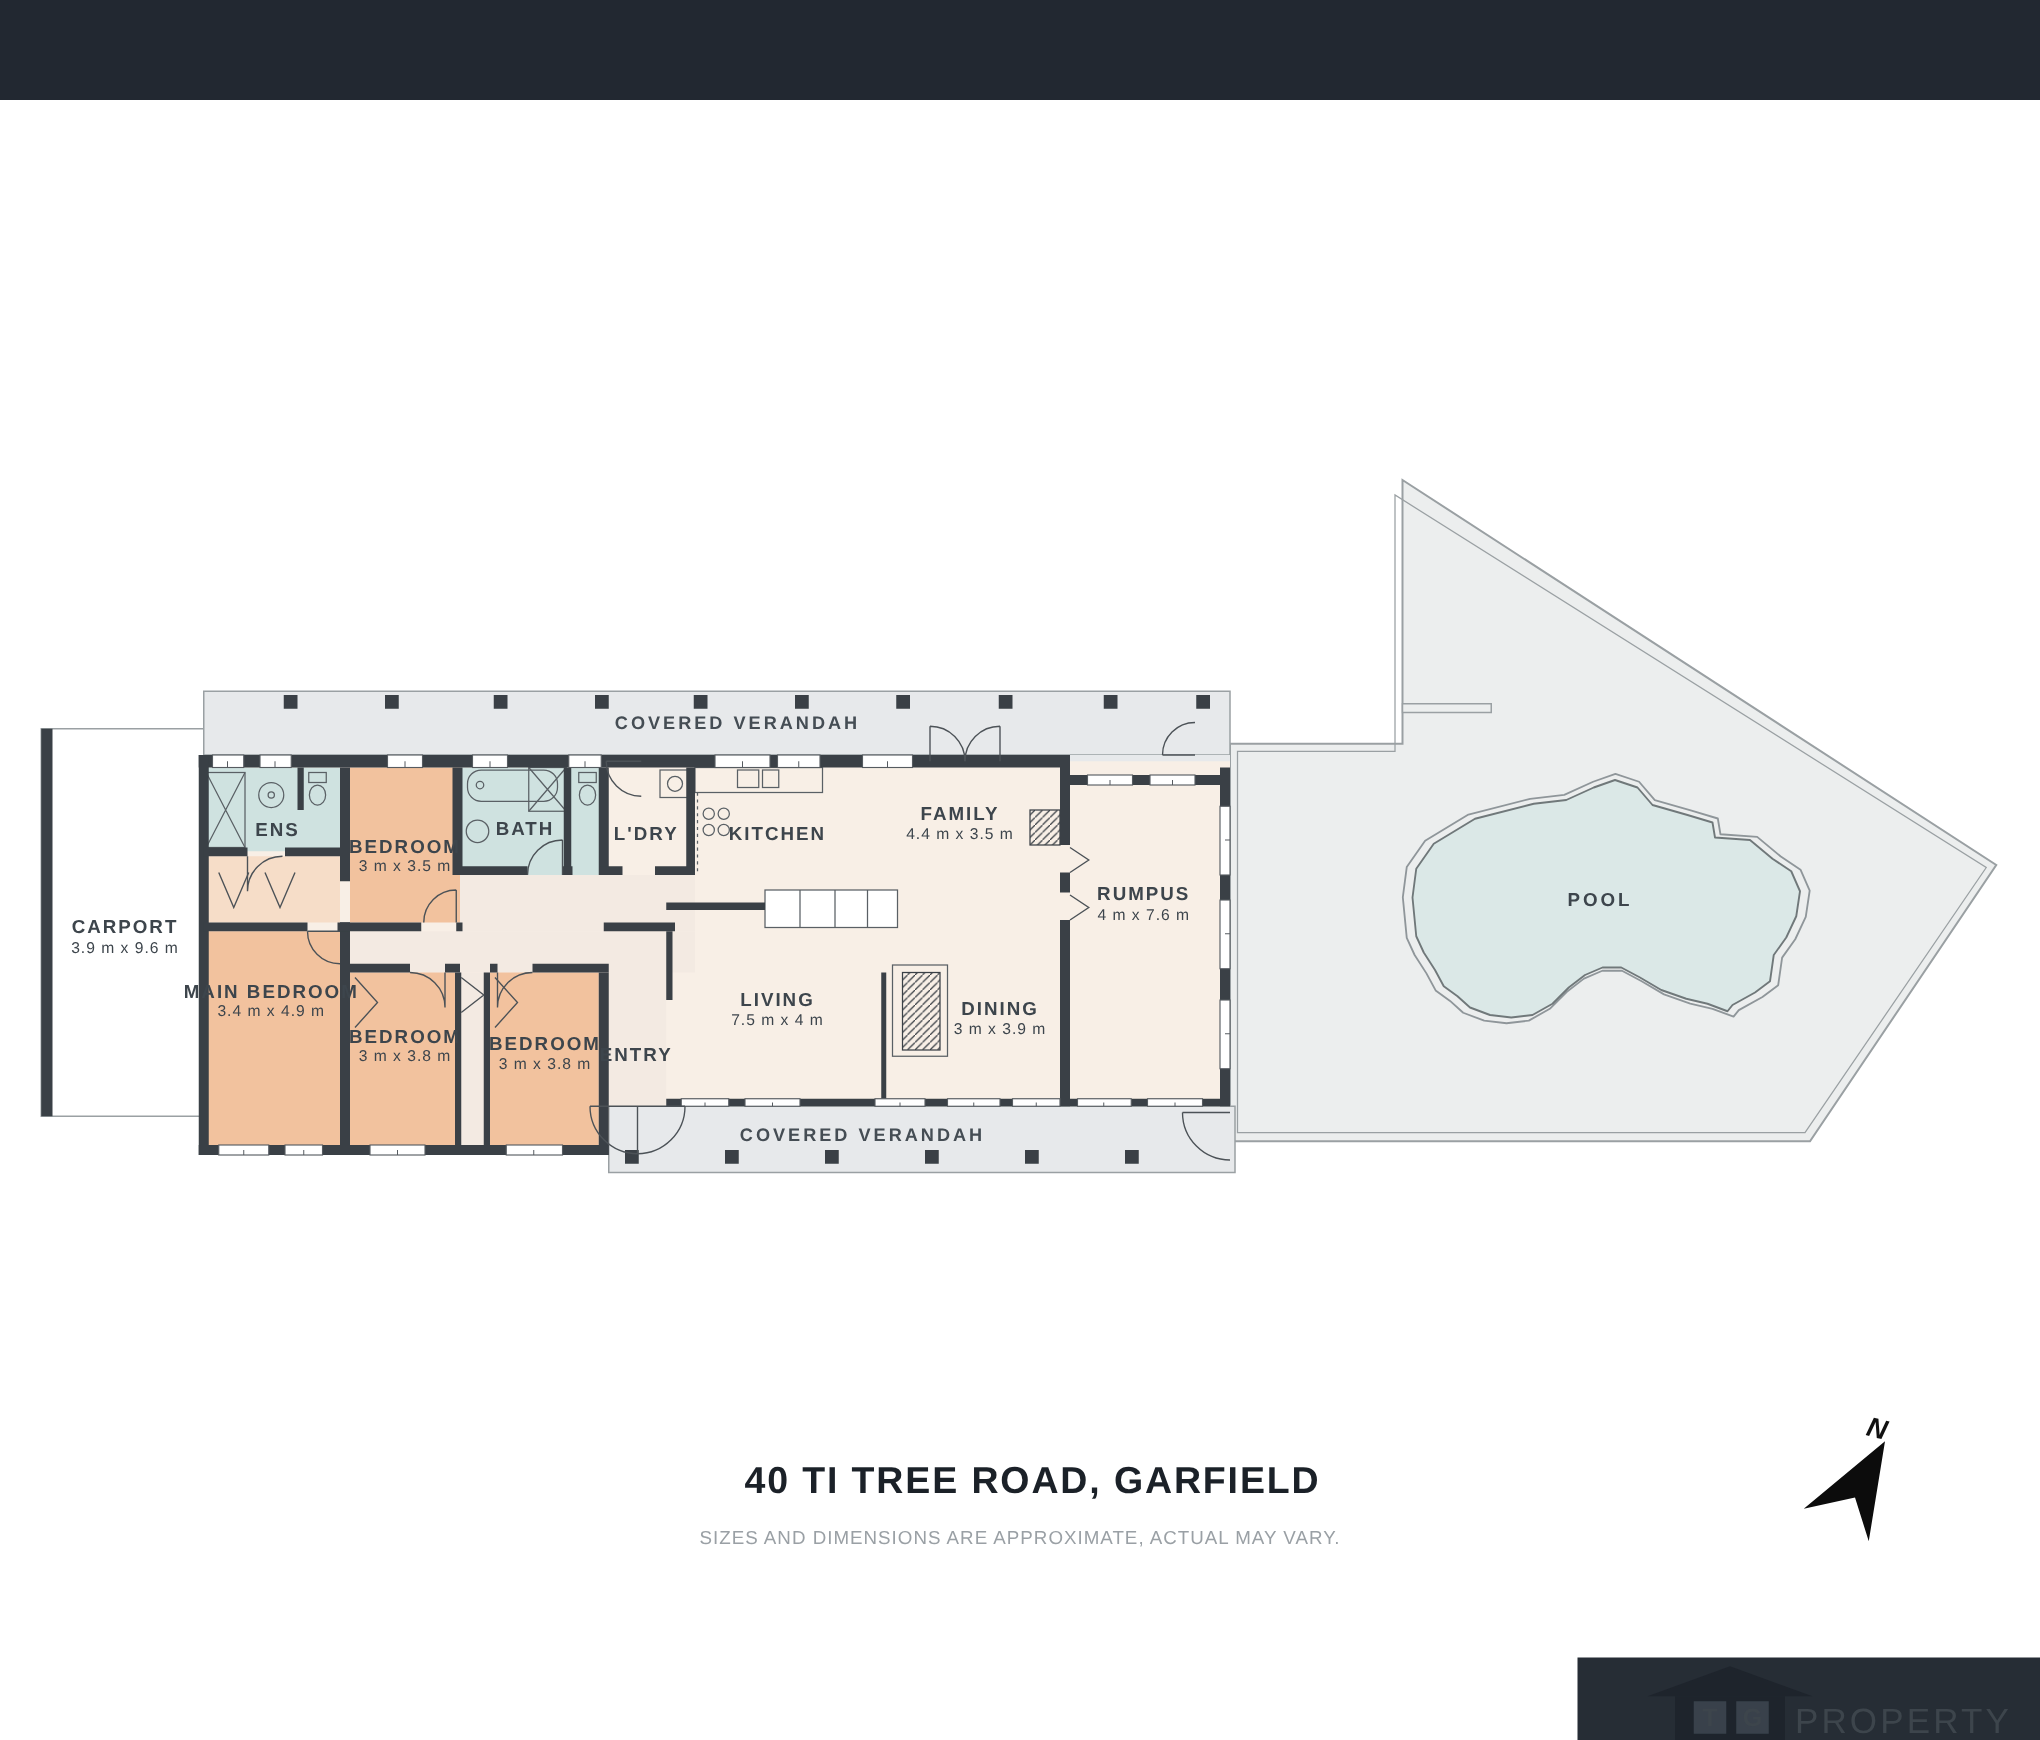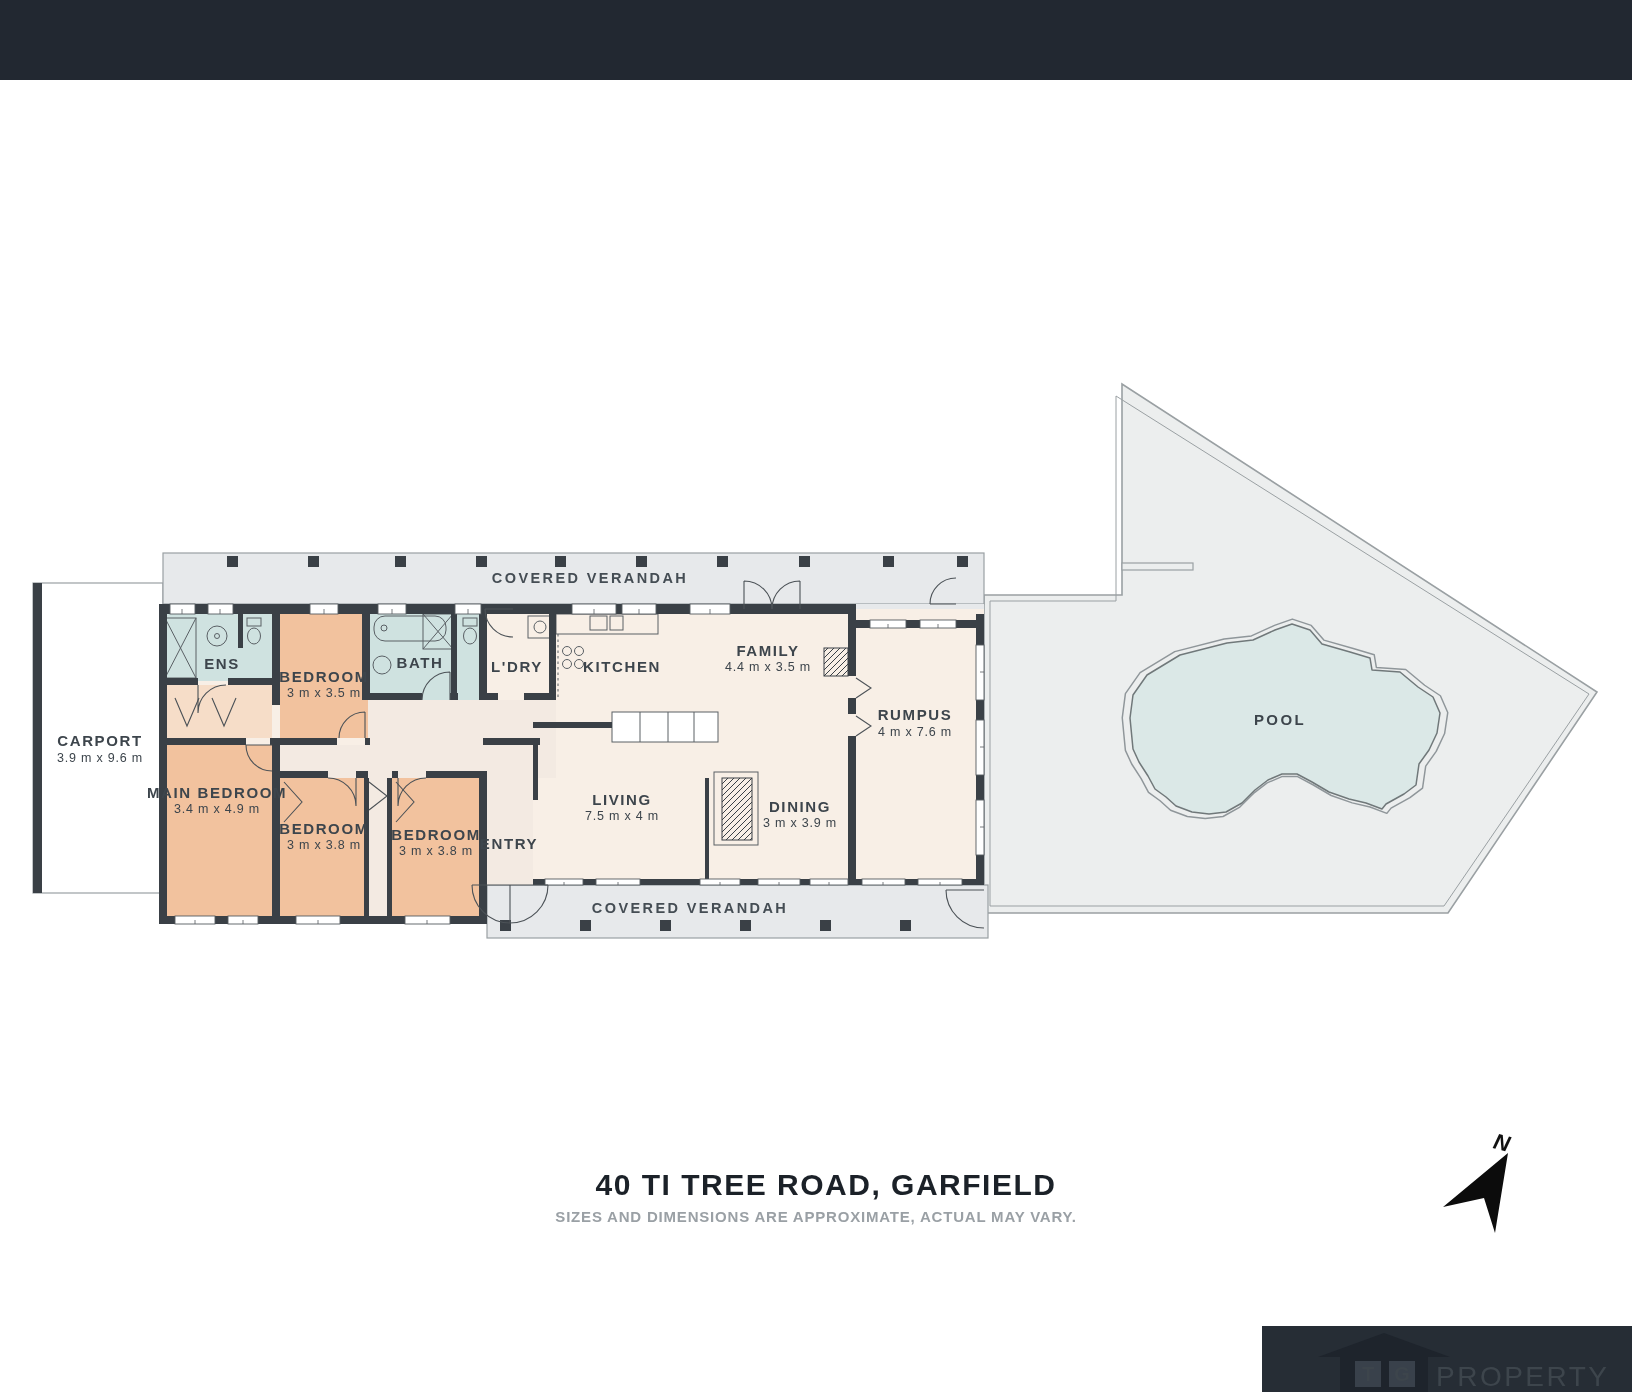--- a/index.html
+++ b/index.html
@@ -13,21 +13,21 @@
   .room-name{font-size:15px;font-weight:bold;letter-spacing:1.6px;text-anchor:middle;}
   .room-dims{font-size:12.5px;font-weight:normal;letter-spacing:0.8px;text-anchor:middle;}
   .verandah-label{font-size:14.5px;font-weight:bold;letter-spacing:2.4px;text-anchor:middle;fill:#454d54;}
   .pool-label{font-size:15px;font-weight:bold;letter-spacing:2.4px;text-anchor:middle;fill:#3d454c;}
   .compass-n{font-size:22px;font-style:italic;font-weight:bold;fill:#111;text-anchor:middle;}
 
   
   .title-block{position:absolute;left:0;top:1168px;width:1632px;text-align:center;}
   .title-address{font-size:30px;font-weight:bold;letter-spacing:1.5px;color:#1b2128;padding-left:20px;}
   .title-total{font-size:26px;font-weight:400;letter-spacing:1.5px;color:#2a313a;margin-top:7px;}
-  .title-disclaimer{font-size:15px;font-weight:700;letter-spacing:0.8px;color:#9aa0a5;margin-top:6px;}
+  .title-disclaimer{font-size:15px;font-weight:400;letter-spacing:0.8px;color:#9aa0a5;margin-top:20px;}
 
   
   .logo-badge{position:absolute;left:1262px;top:1326px;width:374px;height:83px;background:#262d35;}
 </style>
 </head>
 <body>
 
 <div class="page">
 
   <div class="topbar"></div>

